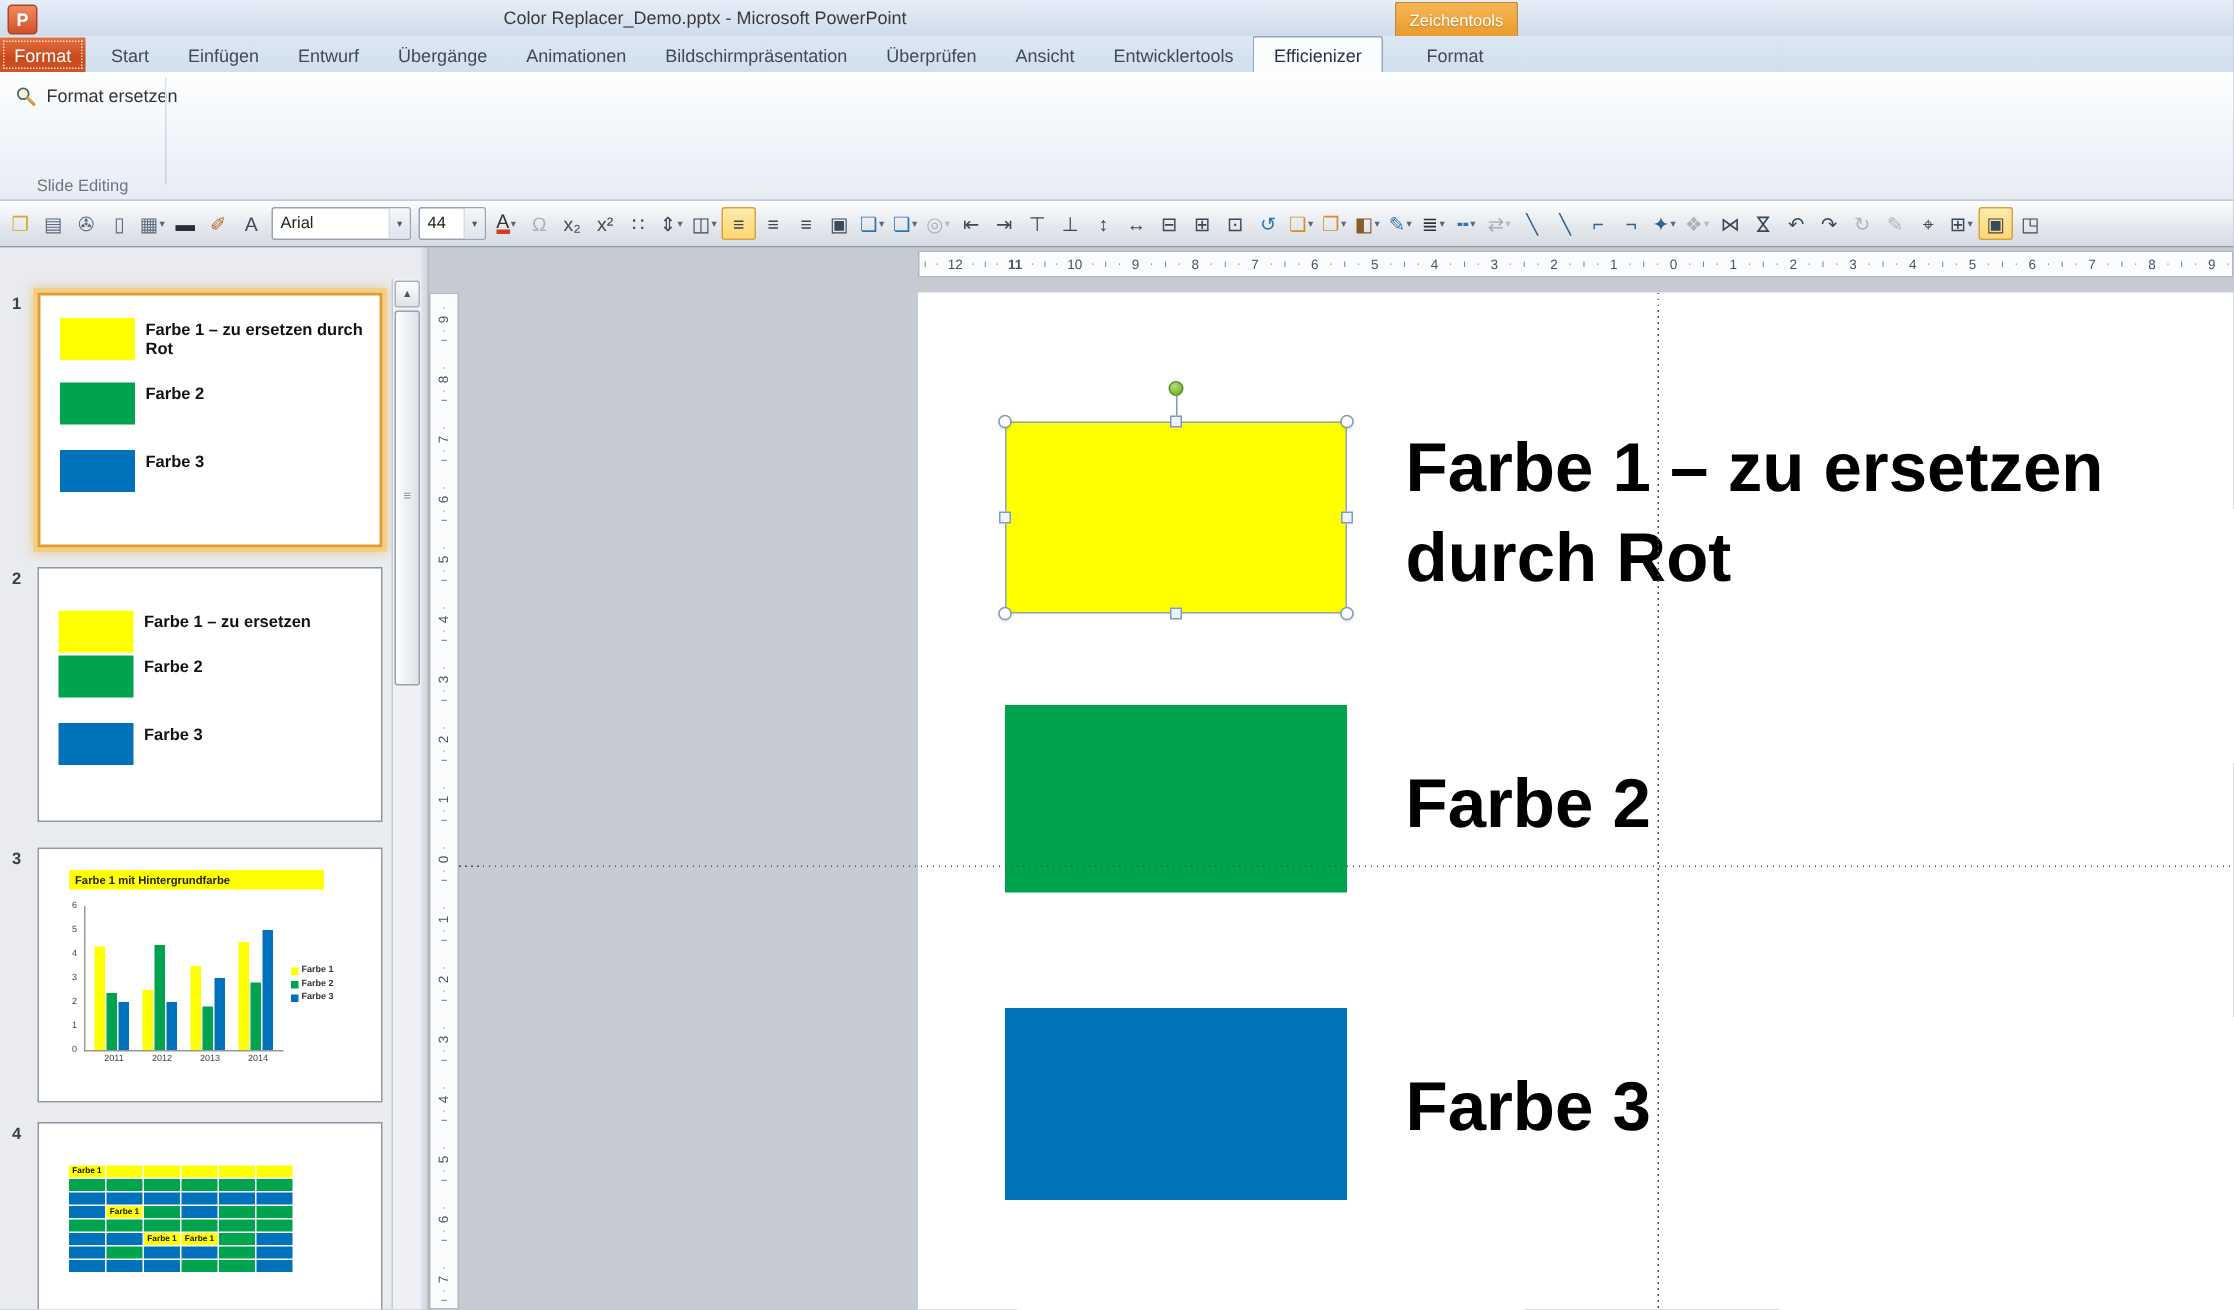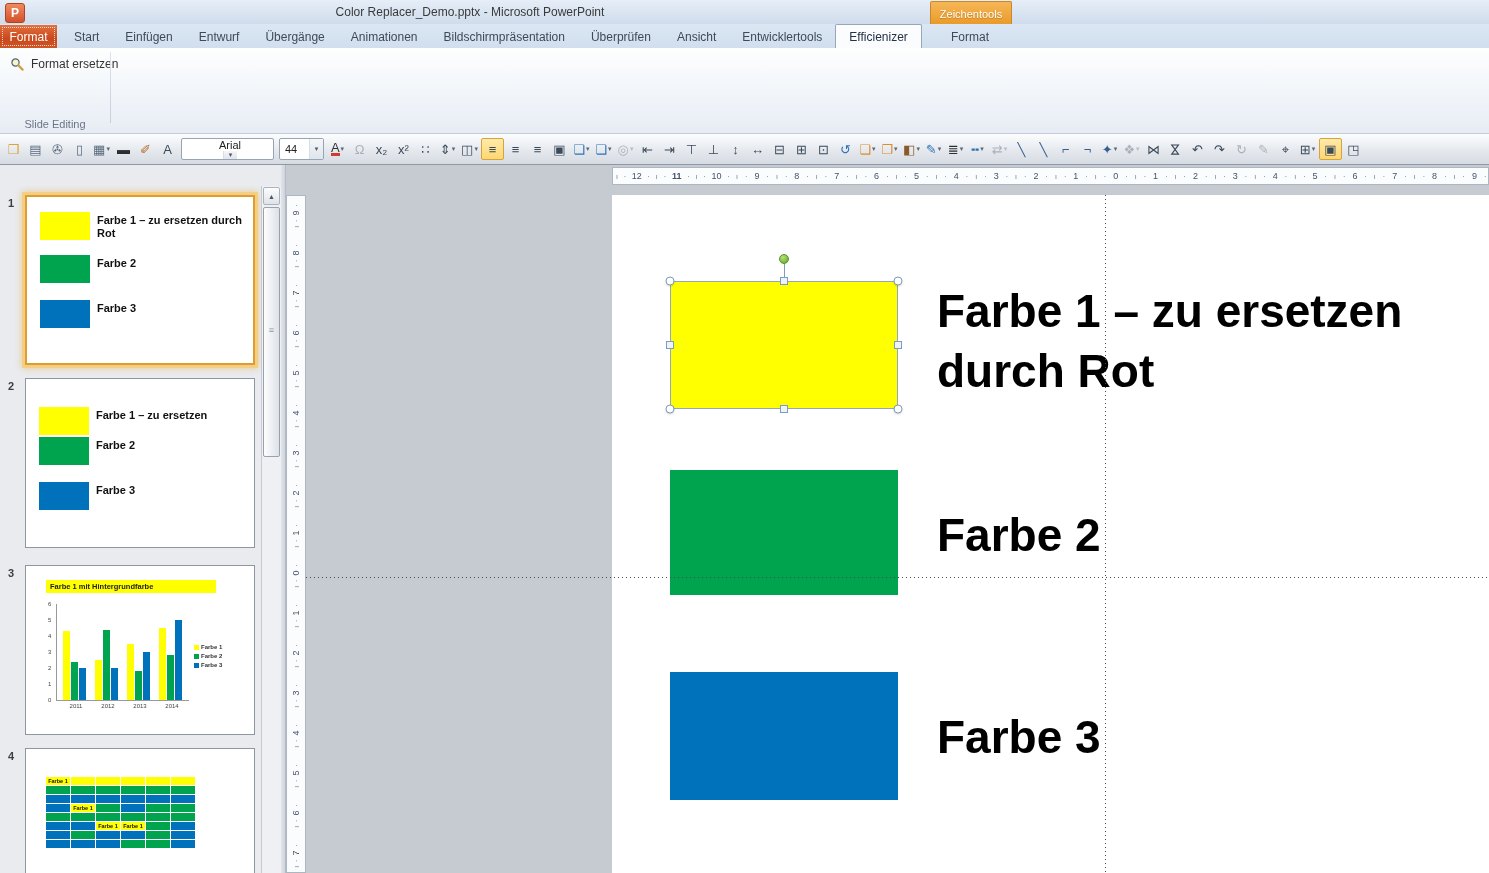--- a/index.html
+++ b/index.html
@@ -202,21 +202,21 @@
     </div>
     <div class="tbtn">
       <span class="g" style="color: rgb(43, 47, 51);">▬</span>
     </div>
     <div class="tbtn">
       <span class="g" style="color: rgb(176, 106, 42);">✐</span>
     </div>
     <div class="tbtn">
       <span class="g" style="color: rgb(59, 74, 90);">A</span>
     </div>
-    <div class="combo" style="width: 86px; flex-direction: column;">
+    <div class="combo" style="width: 86px;">
       <span class="cval">Arial</span>
       <span class="carr">▾</span>
     </div>
     <div class="combo" style="width: 38px;">
       <span class="cval">44</span>
       <span class="carr">▾</span>
     </div>
     <div class="tbtn">
       <span class="g u" style="color: rgb(51, 51, 51);">A</span>
       <span class="da">▾</span>

